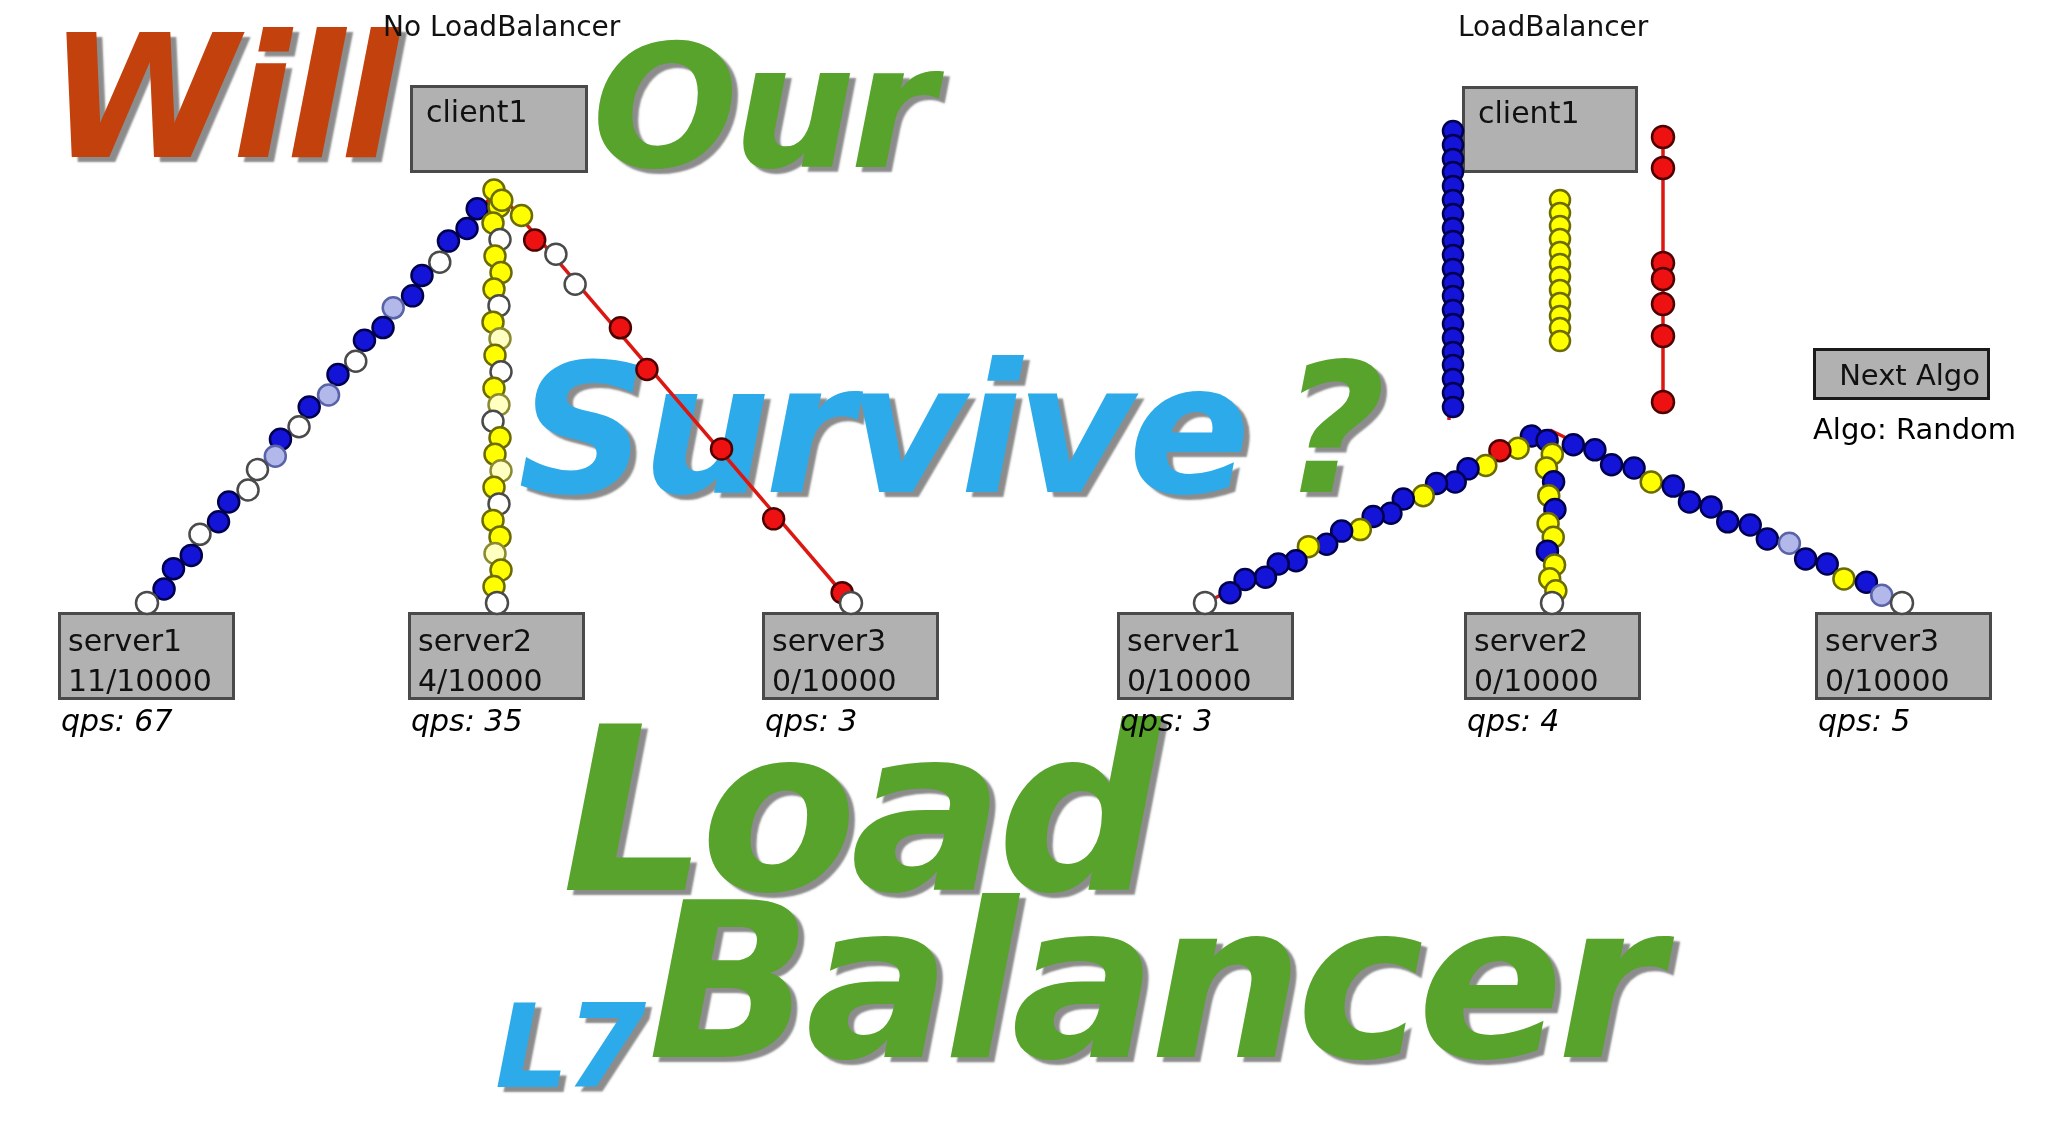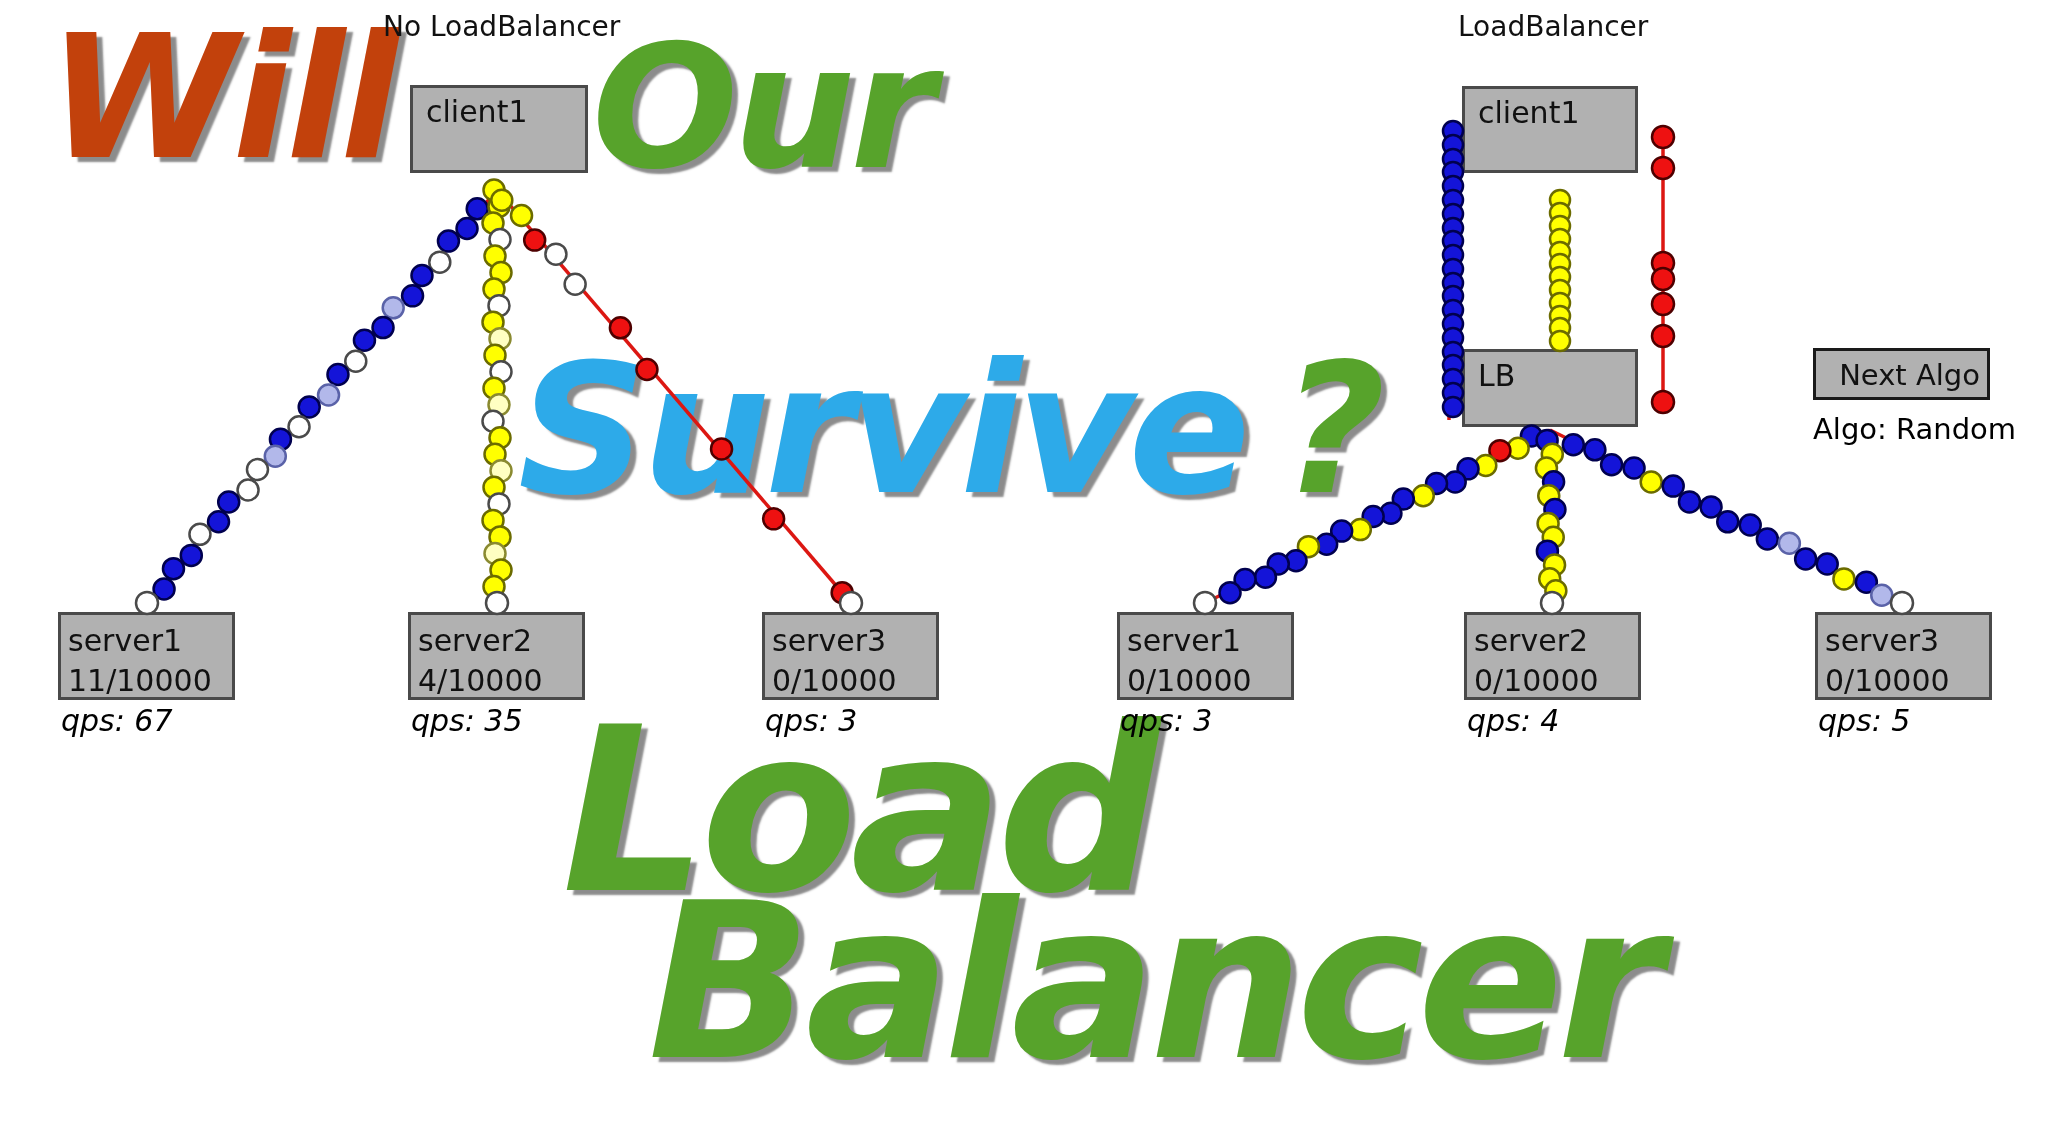--- a/index.html
+++ b/index.html
@@ -27,20 +27,21 @@
 <body>
 
 <div id="stage">
 
   <div class="hl" style="left: 48px; top: 12px; font-size: 172px; color: #c2410c;">Will</div>
   <div class="hl" style="left: 592px; top: 22px; font-size: 172px; color: rgb(87, 163, 43);">Our</div>
   <div class="hl" style="left:518px;top:340px;font-size:180px;">
     <span style="color: rgb(45, 170, 233);">Survive</span><span style="margin-left: 36px; color: rgb(87, 163, 43);">?</span>
   </div>
   <div class="hl" style="left: 562px; top: 697px; font-size: 228px; color: rgb(87, 163, 43);">Load</div>
+  <div class="hl" style="left: 495px; top: 989px; font-size: 116px; color: rgb(45, 170, 233);">L7</div>
   <div class="hl" style="left: 648px; top: 875px; font-size: 215px; color: rgb(87, 163, 43);">Balancer</div>
 
   <div class="diagram-title" style="left:383px;top:10px;">No LoadBalancer</div>
 
   <div class="gbox" style="left:410px;top:85px;width:178px;height:88px;">
     <span>client1</span>
   </div>
 
   <div class="server-group" style="left:58px;">
     <div class="gbox">
@@ -61,23 +62,20 @@
       <div>server3</div>
       <div>0/10000</div>
     </div>
     <div class="qps">qps: 3</div>
   </div>
 
   <div class="diagram-title" style="left:1458px;top:10px;">LoadBalancer</div>
 
   <div class="gbox" style="left:1462px;top:86px;width:176px;height:87px;">
     <span>client1</span>
-  </div>
-  <div class="gbox" style="left:1462px;top:349px;width:176px;height:78px;">
-    <span>LB</span>
   </div>
 
   <div class="server-group" style="left:1117px;">
     <div class="gbox">
       <div>server1</div>
       <div>0/10000</div>
     </div>
     <div class="qps">qps: 3</div>
   </div>
   <div class="server-group" style="left:1464px;">

